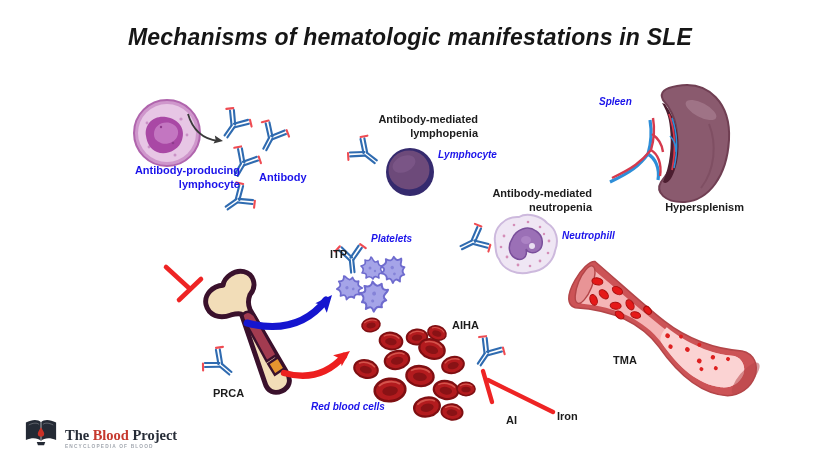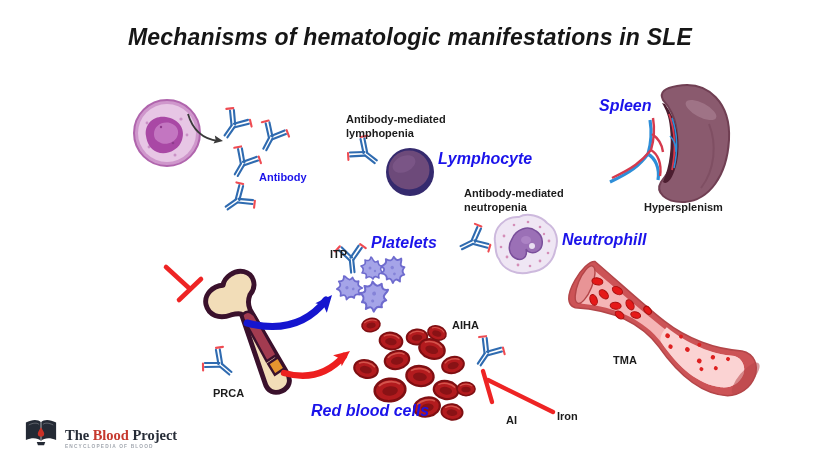--- a/index.html
+++ b/index.html
@@ -7,22 +7,22 @@
     position:relative;width:820px;height:461px;background:#ffffff;overflow:hidden;
     font-family:"Liberation Sans",sans-serif;
   }
   .title{
     position:absolute;left:0;right:0;top:24px;text-align:center;
     font-size:23px;font-weight:800;color:#161616;letter-spacing:.2px;font-style:italic;
   }
   .lbl{position:absolute;font-size:11px;font-weight:bold;line-height:1.28;white-space:pre-line;}
   .lbl-dark{color:#1c1c1c;}
   .lbl-blue{color:#1b13ea;}
-  .lbl-blue-i{color:#1b13ea;font-style:italic;font-size:16px;}
-  .ctr{text-align:left;}
+  .lbl-blue-i{color:#1b13ea;font-style:italic;font-size:10px;}
+  .ctr{text-align:right;}
   svg{position:absolute;left:0;top:0;}
   .logo{position:absolute;left:24px;top:417px;display:flex;align-items:flex-end;gap:7px;}
   .logo-text-line1{font-family:"Liberation Serif",serif;font-weight:bold;font-size:14.5px;color:#262c37;line-height:1;}
   .logo-text-line1 span{margin-right:.24em;}
   .logo-text-line1 span:last-child{margin-right:0;}
   .logo-blood{color:#c6392e;}
   .logo-tagline{font-size:4.8px;letter-spacing:1.15px;color:#a3a8b0;margin-top:2px;font-weight:bold;}
 </style>
 </head>
 <body>
@@ -194,20 +194,22 @@
           <circle cx="132" cy="-6" r="2"></circle>
           <circle cx="140" cy="8" r="2.4"></circle>
         <circle cx="150" cy="-2" r="2.2"></circle>
           <circle cx="158" cy="6" r="2"></circle>
           <circle cx="164" cy="-8" r="2"></circle>
         <circle cx="146" cy="14" r="2"></circle>
       </g>
     </g>
   </svg>
 
+  <div class="lbl lbl-blue ctr" style="left:95px;top:163px;width:145px;">Antibody-producing
+lymphocyte</div>
   <div class="lbl lbl-blue" style="left:259px;top:170px;">Antibody</div>
   <div class="lbl lbl-dark ctr" style="left:346px;top:112px;width:132px;">Antibody-mediated
 lymphopenia</div>
   <div class="lbl lbl-blue-i" style="left:438px;top:149px;">Lymphocyte</div>
   <div class="lbl lbl-blue-i" style="left:599px;top:96px;">Spleen</div>
   <div class="lbl lbl-dark ctr" style="left:644px;top:200px;width:100px;">Hypersplenism</div>
   <div class="lbl lbl-dark ctr" style="left:464px;top:186px;width:128px;">Antibody-mediated
 neutropenia</div>
   <div class="lbl lbl-blue-i" style="left:562px;top:230px;">Neutrophill</div>
   <div class="lbl lbl-dark" style="left:303px;top:247px;padding-left:27px;">ITP</div>

